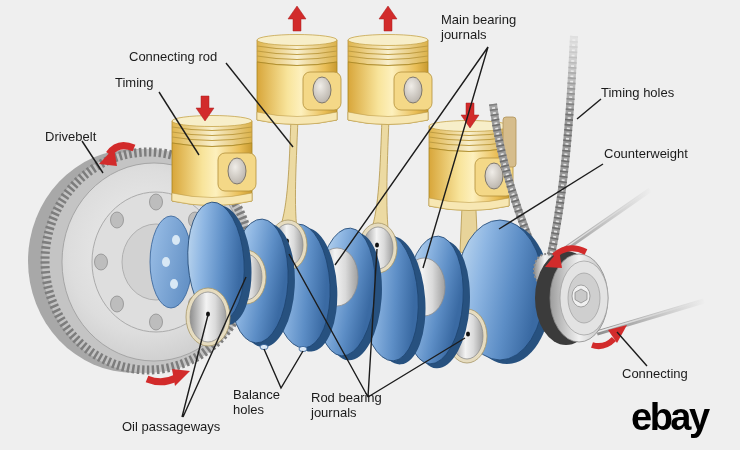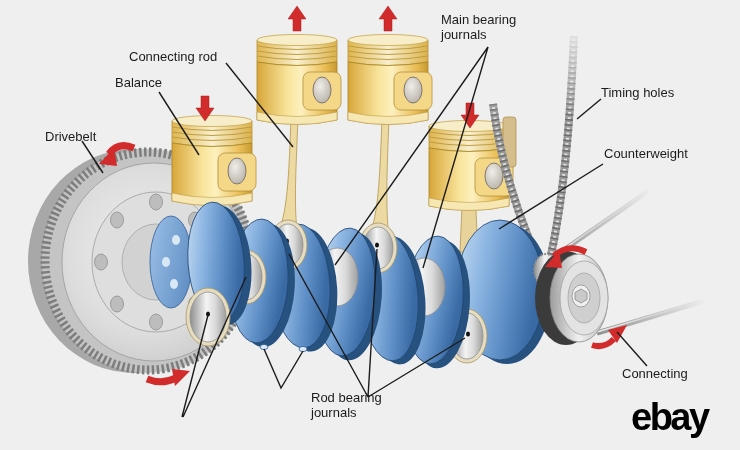--- a/index.html
+++ b/index.html
@@ -284,25 +284,28 @@
     <path d="M601,99 L577,119"></path>
     <path d="M603,164 L499,229"></path>
     <path d="M647,366 L617,332"></path>
     <path d="M208,315 L182,417 M246,277 L183,417"></path>
     <path d="M264,349 L281,388 L303,351"></path>
     <path d="M289,254 L368,397 M377,249 L368,397 M465,338 L368,397"></path>
   </g>
 </svg>
 
 <div class="lbl" style="left:45px;top:129px;">Drivebelt</div>
-<div class="lbl" style="left:115px;top:75px;">Balance</div>
+<div class="lbl" style="left:115px;top:75px;">Timing</div>
 <div class="lbl" style="left:129px;top:49px;">Connecting rod</div>
 <div class="lbl center" style="left:441px;top:12px;width:120px;">Main bearing
 journals</div>
 <div class="lbl" style="left:601px;top:85px;">Timing holes</div>
 <div class="lbl" style="left:604px;top:146px;text-align:right;">Counterweight</div>
 <div class="lbl" style="left:622px;top:366px;">Connecting</div>
+<div class="lbl" style="left:122px;top:419px;">Oil passageways</div>
+<div class="lbl center" style="left:233px;top:387px;width:80px;">Balance
+holes</div>
 <div class="lbl center" style="left:311px;top:390px;width:120px;">Rod bearing
 journals</div>
 
 <div class="logo">ebay</div>
 
 </div>
 
 </body></html>

